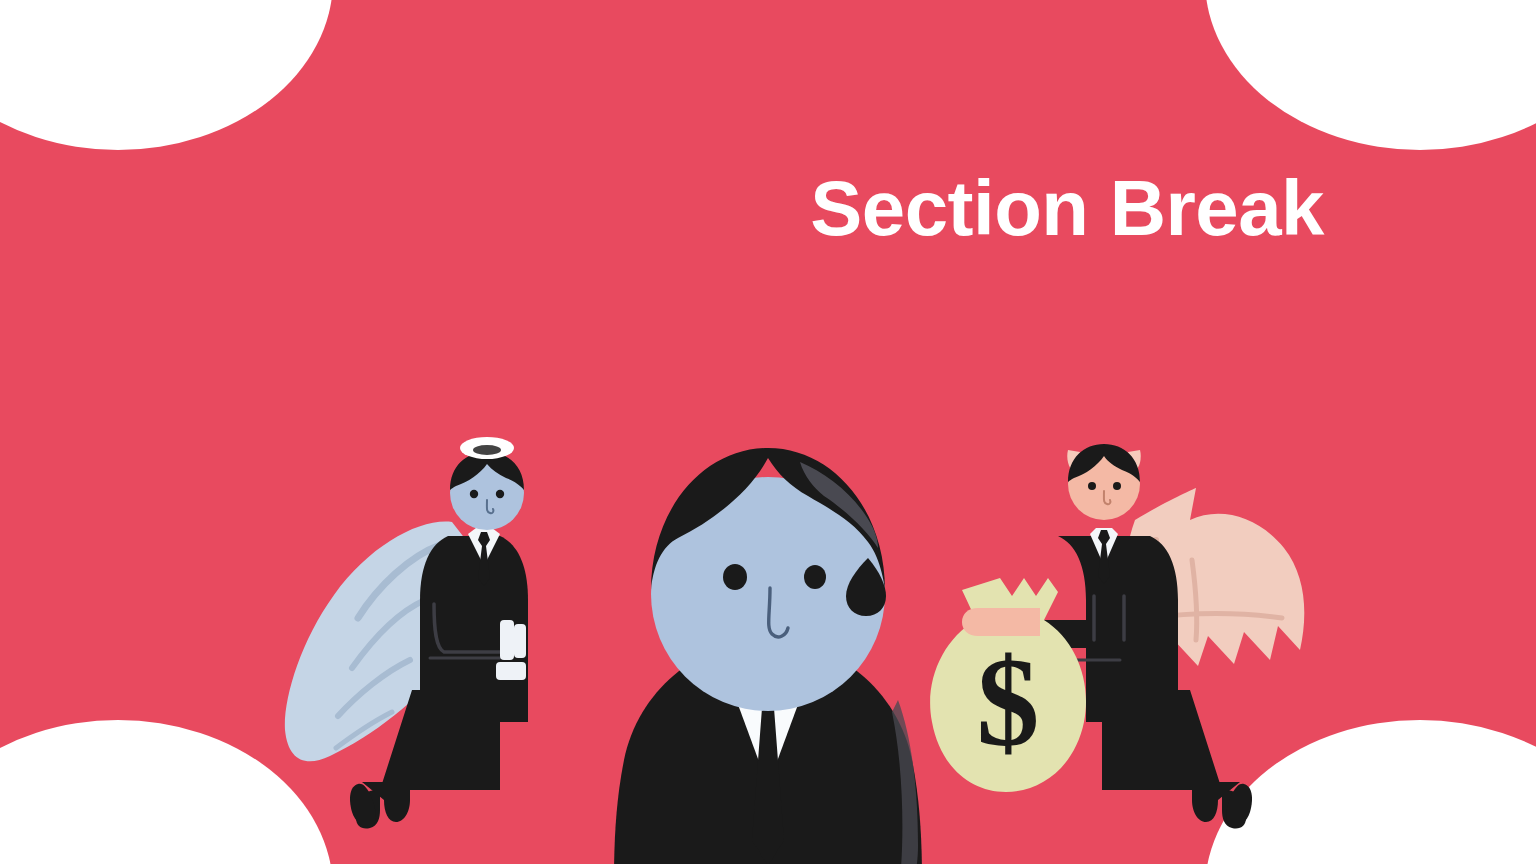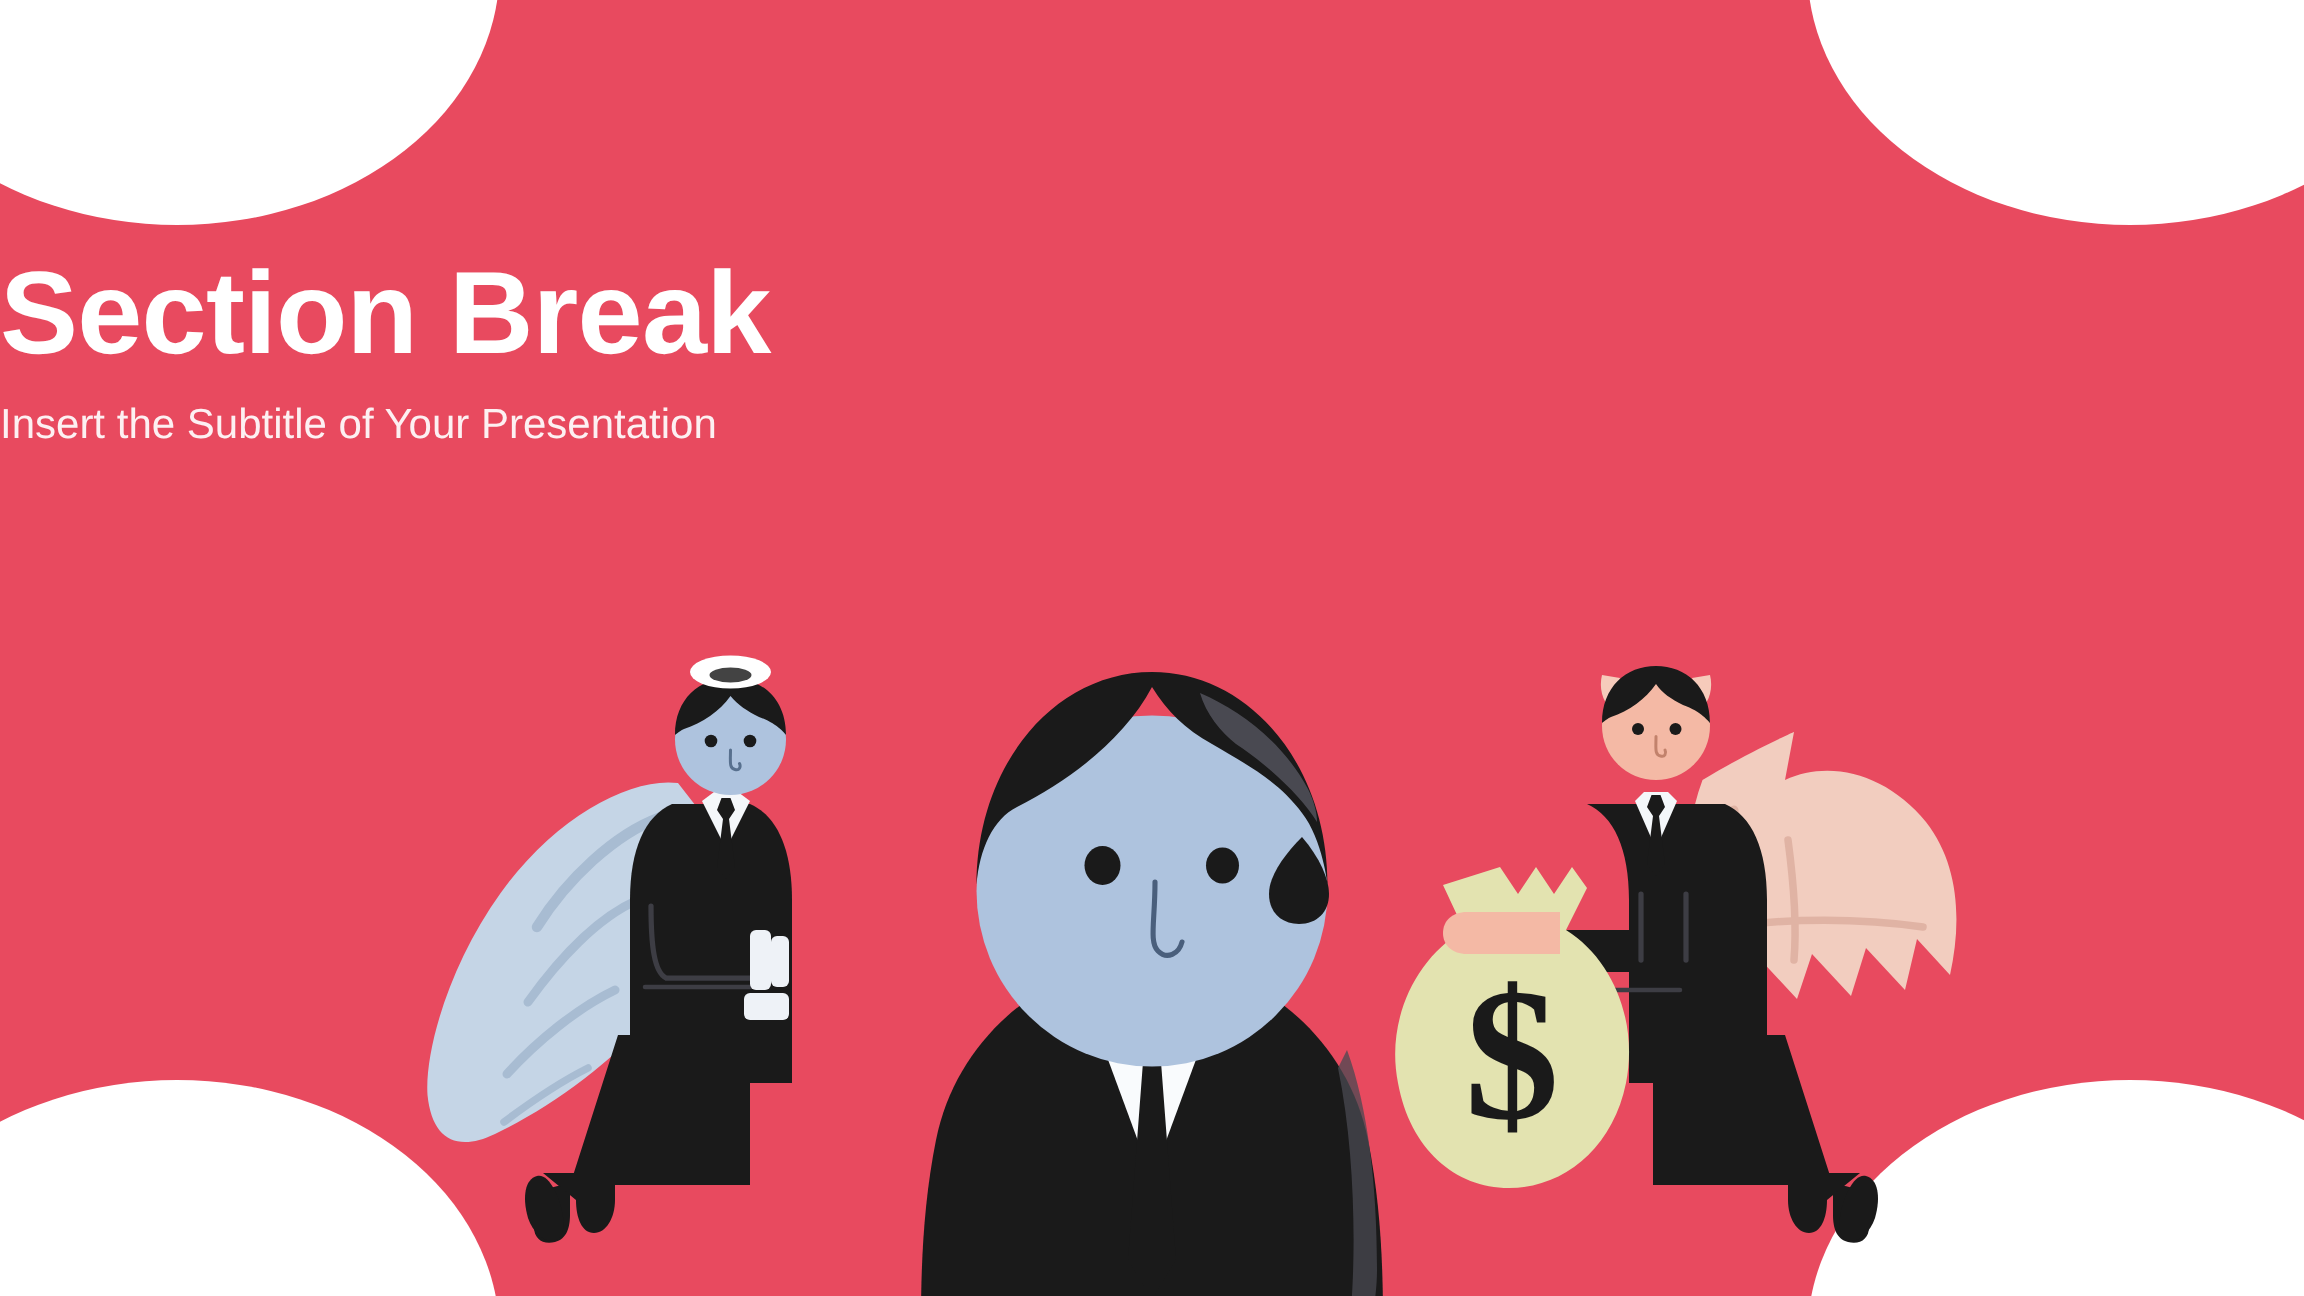--- a/index.html
+++ b/index.html
@@ -21,21 +21,21 @@
     top: 0; left: 0;
     width: 1536px;
     height: 864px;
     display: block;
   }
   .text-block {
     position: absolute;
     top: 168px;
     left: 0;
     width: 1324px;
-    text-align: left;
+    text-align: right;
     z-index: 5;
     pointer-events: none;
   }
   #slide-title {
     margin: 0;
     font-family: "Liberation Sans", sans-serif;
     font-weight: bold;
     font-size: 78px;
     line-height: 1.05;
     letter-spacing: -0.5px;
@@ -272,16 +272,15 @@
                C 846 584, 856 570, 868 558 Z" fill="#1A1A1A"></path>
 
       <path d="M770 588 C 770 614, 766 628, 772 634
                C 778 640, 786 636, 788 628" stroke="#4A5F7C" stroke-width="3.4" fill="none" stroke-linecap="round"></path>
     </g>
 
   </svg>
 
   <div class="text-block">
     <h1 id="slide-title">Section Break</h1>
-    <p id="slide-subtitle">Insert the Subtitle of Your Presentation</p>
   </div>
 
 </div>
 
 </body></html>

